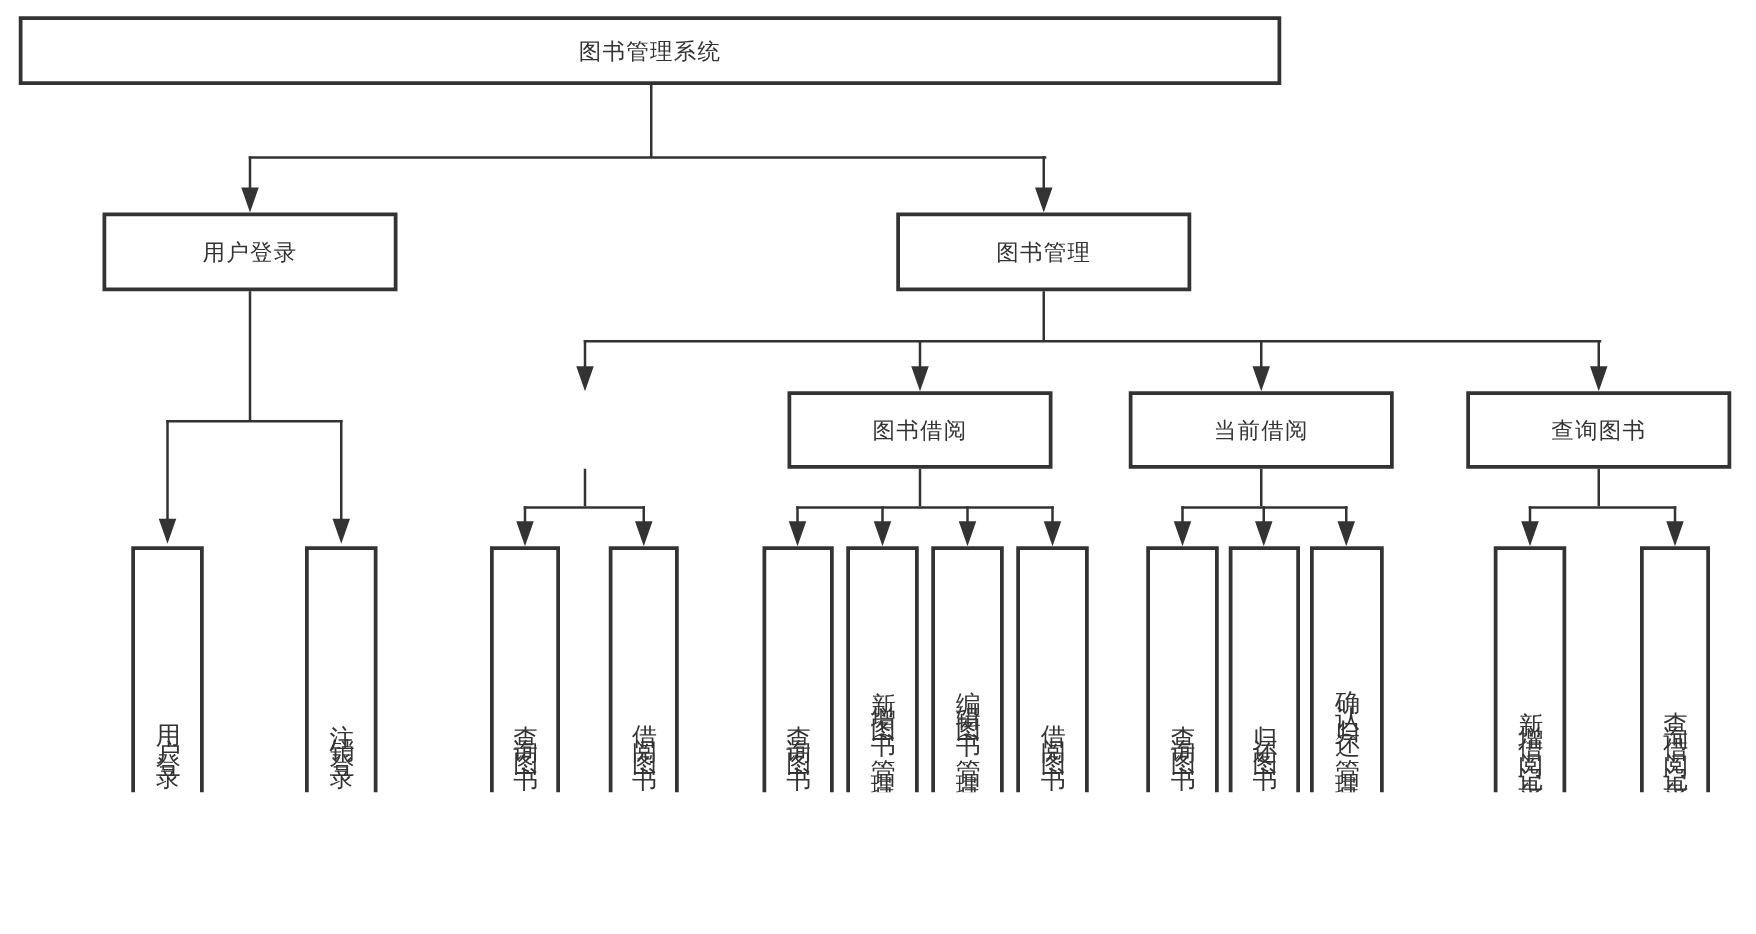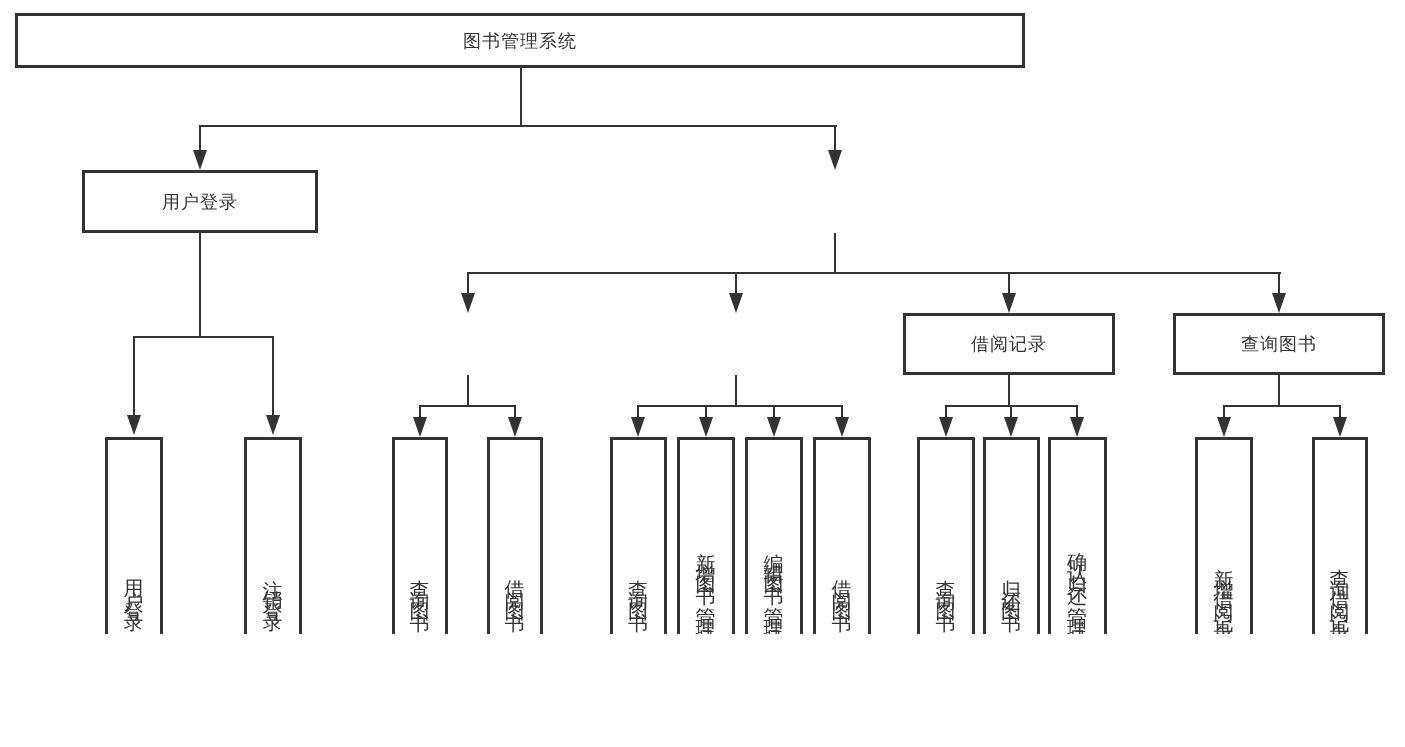--- a/index.html
+++ b/index.html
@@ -56,41 +56,47 @@
   <div class="vline" style="left:520px;top:68px;height:58px;"></div>
   <div class="hline" style="left:199px;top:125px;width:638px;"></div>
   <div class="vline" style="left:199px;top:125px;height:30px;"></div>
   <div class="arrow" style="left:193px;top:150px;"></div>
   <div class="vline" style="left:834px;top:125px;height:30px;"></div>
   <div class="arrow" style="left:828px;top:150px;"></div>
 
   <div class="box hbox" style="left:82px;top:170px;width:236px;height:63px;">
     <span>用户登录</span>
   </div>
+  <div class="box hbox" style="left:717px;top:170px;width:236px;height:63px;">
+    <span>图书管理</span>
+  </div>
 
   <div class="vline" style="left:199px;top:233px;height:103px;"></div>
   <div class="hline" style="left:133px;top:336px;width:141px;"></div>
   <div class="vline" style="left:133px;top:336px;height:82px;"></div>
   <div class="arrow" style="left:127px;top:415px;"></div>
   <div class="vline" style="left:272px;top:336px;height:82px;"></div>
   <div class="arrow" style="left:266px;top:415px;"></div>
 
   <div class="vline" style="left:834px;top:233px;height:39px;"></div>
   <div class="hline" style="left:467px;top:272px;width:814px;"></div>
   <div class="vline" style="left:467px;top:272px;height:23px;"></div>
   <div class="arrow" style="left:461px;top:293px;"></div>
   <div class="vline" style="left:735px;top:272px;height:23px;"></div>
   <div class="arrow" style="left:729px;top:293px;"></div>
   <div class="vline" style="left:1008px;top:272px;height:23px;"></div>
   <div class="arrow" style="left:1002px;top:293px;"></div>
   <div class="vline" style="left:1278px;top:272px;height:23px;"></div>
   <div class="arrow" style="left:1272px;top:293px;"></div>
 
+  <div class="box hbox" style="left:630px;top:313px;width:212px;height:62px;">
+    <span>图书借阅</span>
+  </div>
   <div class="box hbox" style="left:903px;top:313px;width:212px;height:62px;">
-    <span>借阅记录</span>
+    <span>当前借阅</span>
   </div>
   <div class="box hbox" style="left:1173px;top:313px;width:212px;height:62px;">
     <span>查询图书</span>
   </div>
 
   <div class="vline" style="left:467px;top:375px;height:30px;"></div>
   <div class="hline" style="left:419px;top:405px;width:97px;"></div>
   <div class="vline" style="left:419px;top:405px;height:16px;"></div>
   <div class="arrow" style="left:413px;top:417px;"></div>
   <div class="vline" style="left:514px;top:405px;height:16px;"></div>

